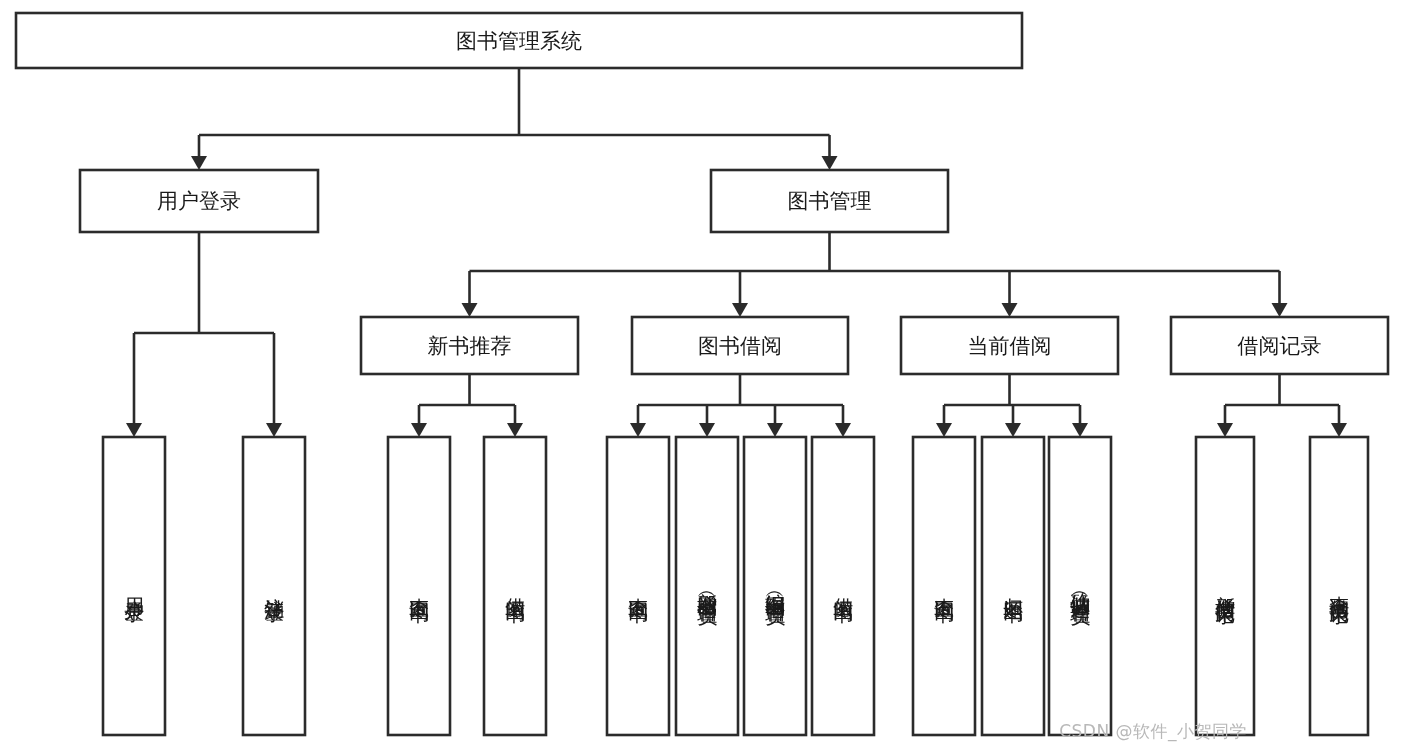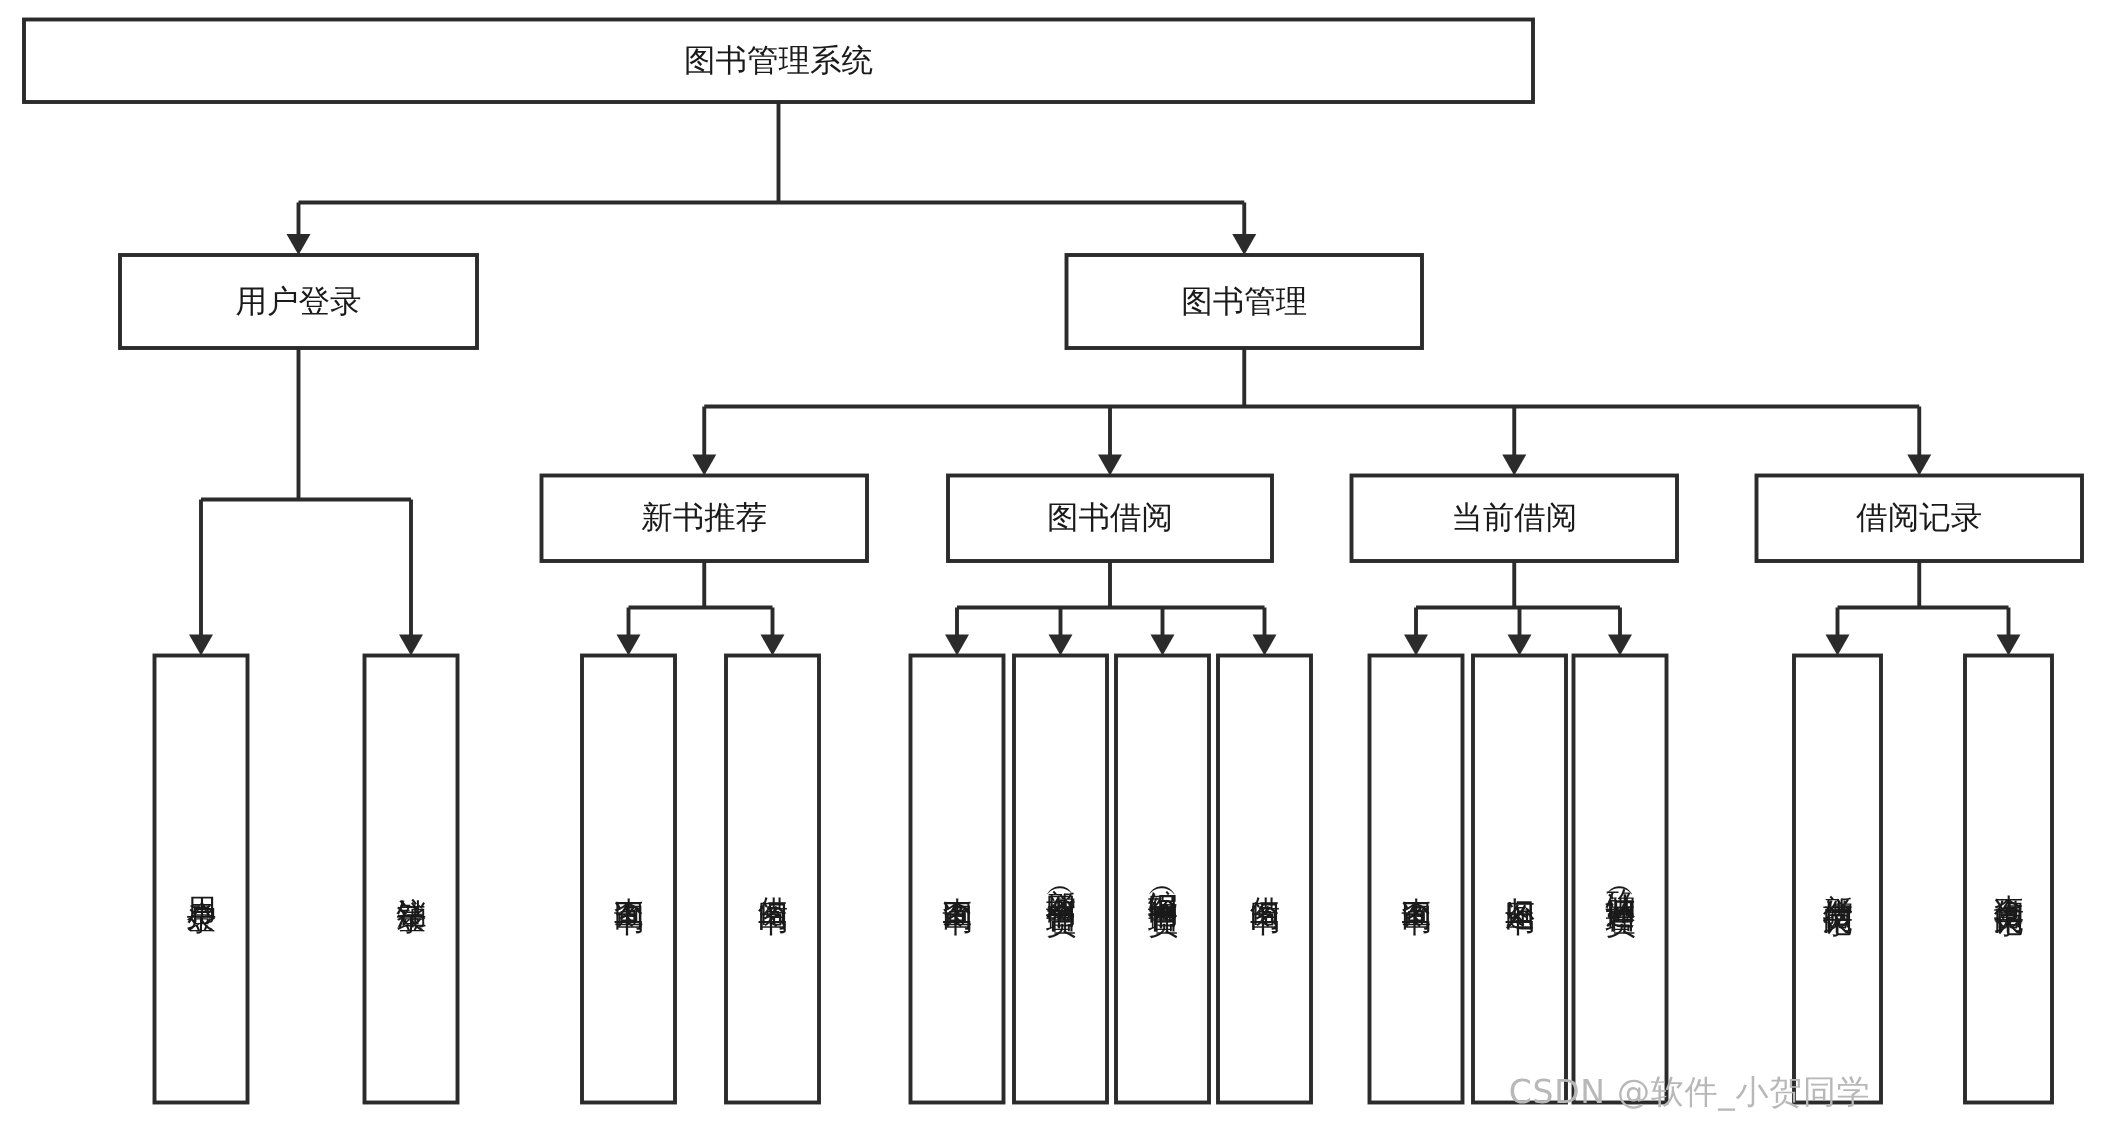--- a/index.html
+++ b/index.html
@@ -63,21 +63,21 @@
     letter-spacing: 2px;
     color: #1a1a1a;
     pointer-events: none;
     text-align: center;
   }
   .watermark {
     position: absolute;
     right: 8px;
     bottom: 4px;
     font-family: "DejaVu Sans", "Liberation Sans", sans-serif;
-    font-size: 22px;
+    font-size: 17px;
     color: #b8b8b8;
     letter-spacing: 0.5px;
     white-space: nowrap;
   }
 </style>
 </head>
 <body>
 
 <div id="diagram-root">
 

